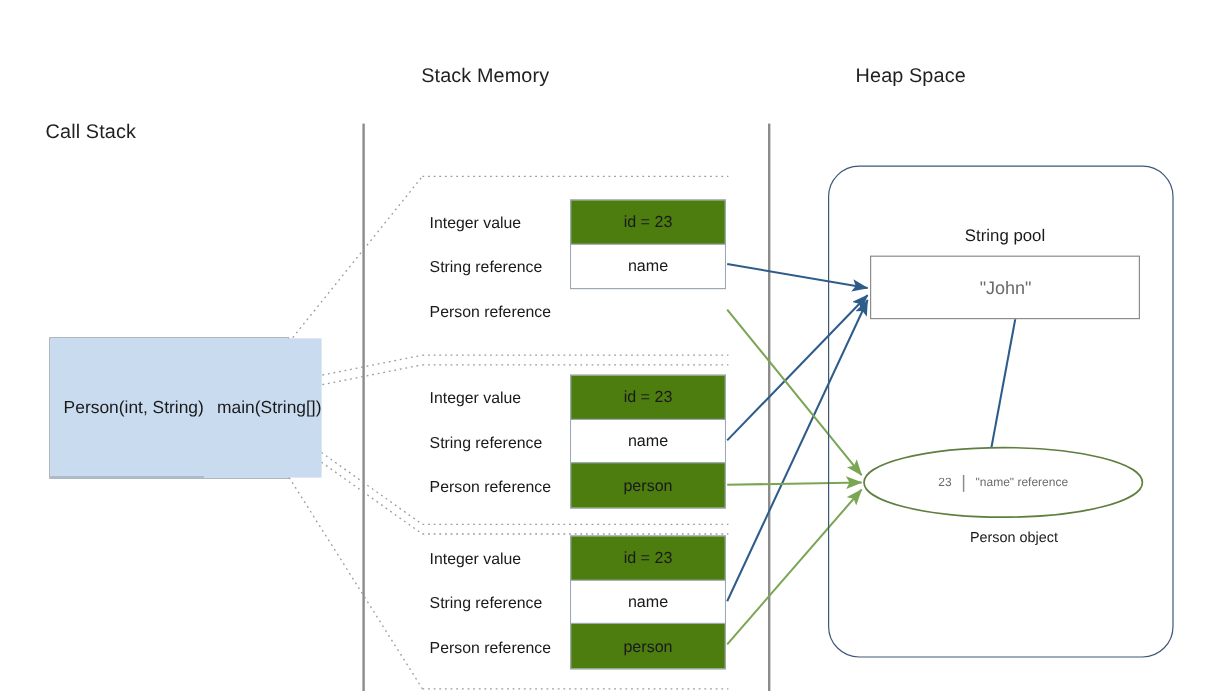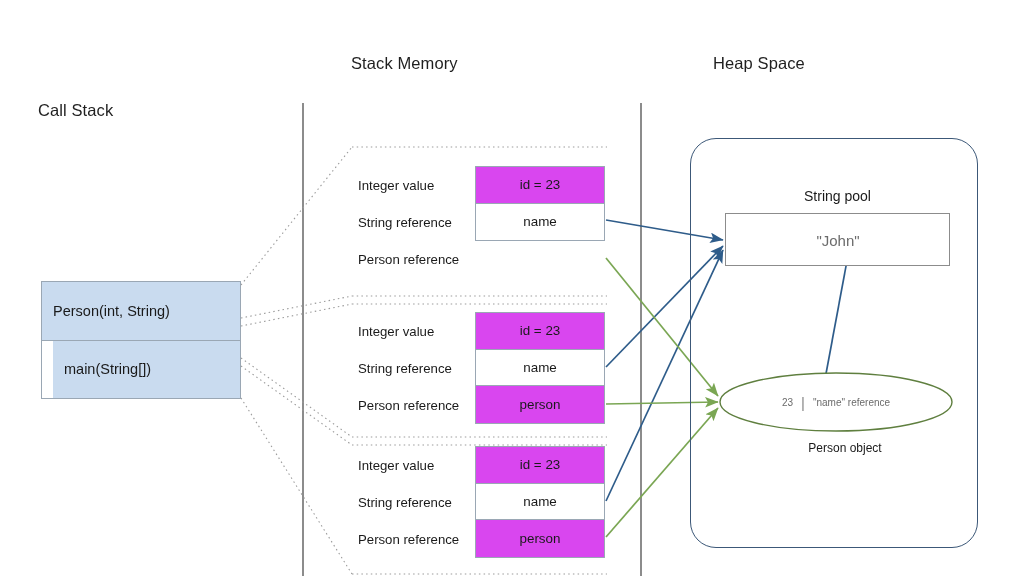--- a/index.html
+++ b/index.html
@@ -25,33 +25,33 @@
   .divider{
     width:1.6px;
     background:#8c8c8c;
   }
 
   
   .callstack{
     left:41px;top:281px;width:200px;height:118px;
     border:1px solid #9aa7b4;
     box-sizing:border-box;
-    display:flex;flex-direction:column;
+    display:flex;flex-direction:row;
   }
   .cs-row{
     flex:1 1 0;
     display:flex;align-items:center;
     padding-left:11px;
     font-size:14.5px;
     color:#1a1a1a;
     box-sizing:border-box;
     border-bottom:1px solid #9aa7b4;
     white-space:nowrap;
   }
-  .cs-row:last-child{border-bottom:none;margin-left:11px;}
+  .cs-row:last-child{border-bottom:none;}
   .cs-row.fill{background:#c9dbef;}
   .cs-row.empty{background:#ffffff;}
 
   
   .frame{position:absolute;}
   .flabel{
     position:absolute;
     left:0;
     font-size:13.2px;
     color:#1a1a1a;
@@ -67,21 +67,21 @@
   .cell{
     height:36.5px;
     display:flex;align-items:center;justify-content:center;
     font-size:13.4px;
     color:#1a1a1a;
     box-sizing:border-box;
     border-bottom:1px solid #9aa7b4;
     white-space:nowrap;
   }
   .cell:last-child{border-bottom:none;}
-  .cell.fill{background:#d946ef;}
+  .cell.fill{background:#4d7c0f;}
   .cell.empty{background:#ffffff;}
 
   
   .heap-rect{
     left:690px;top:138px;width:288px;height:410px;
     border:1.5px solid #3c5878;
     border-radius:26px;
     box-sizing:border-box;
     background:transparent;
   }

